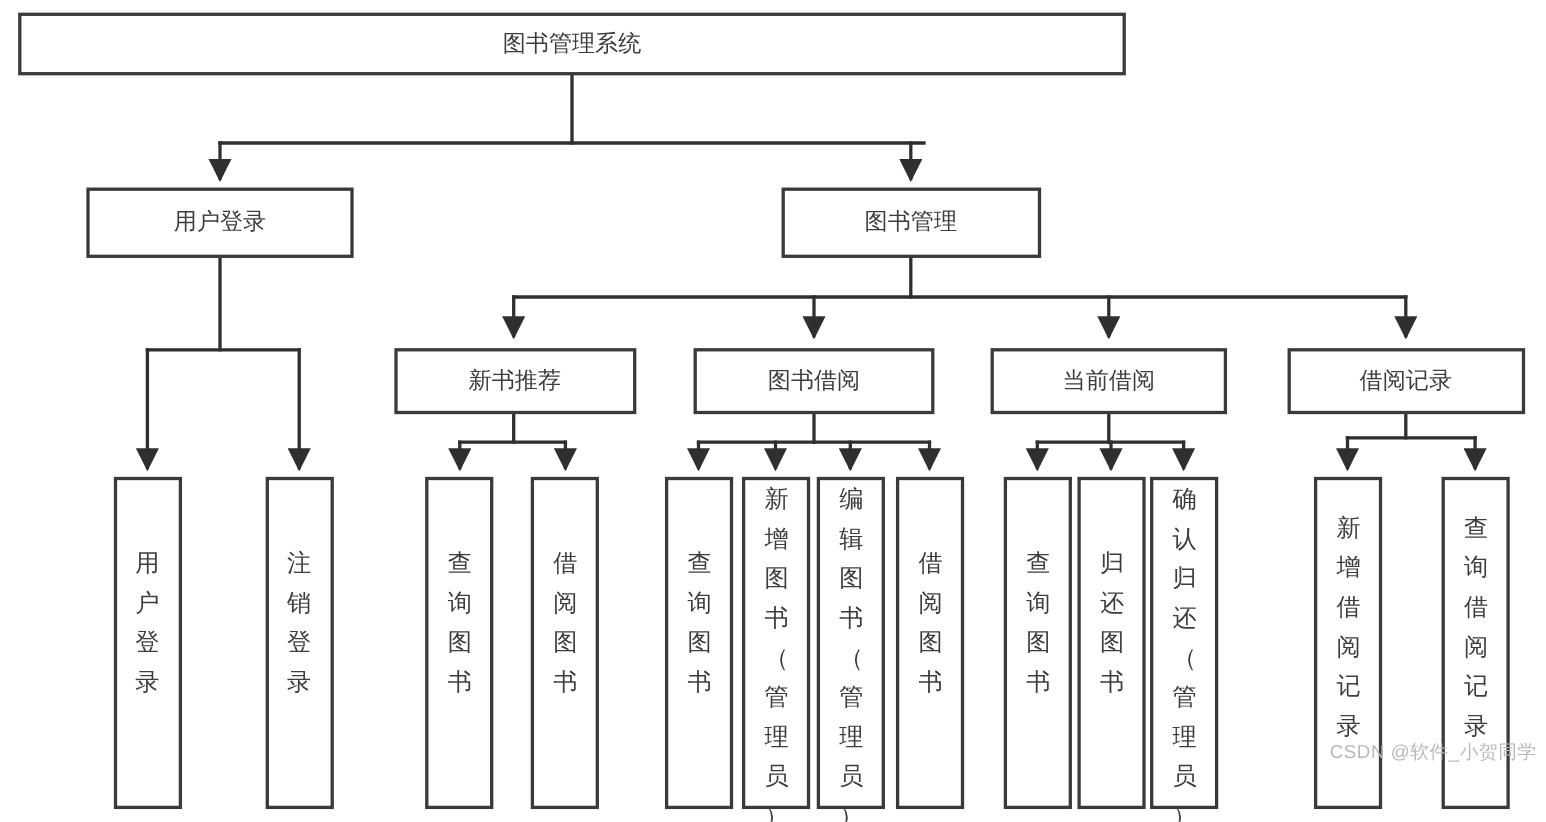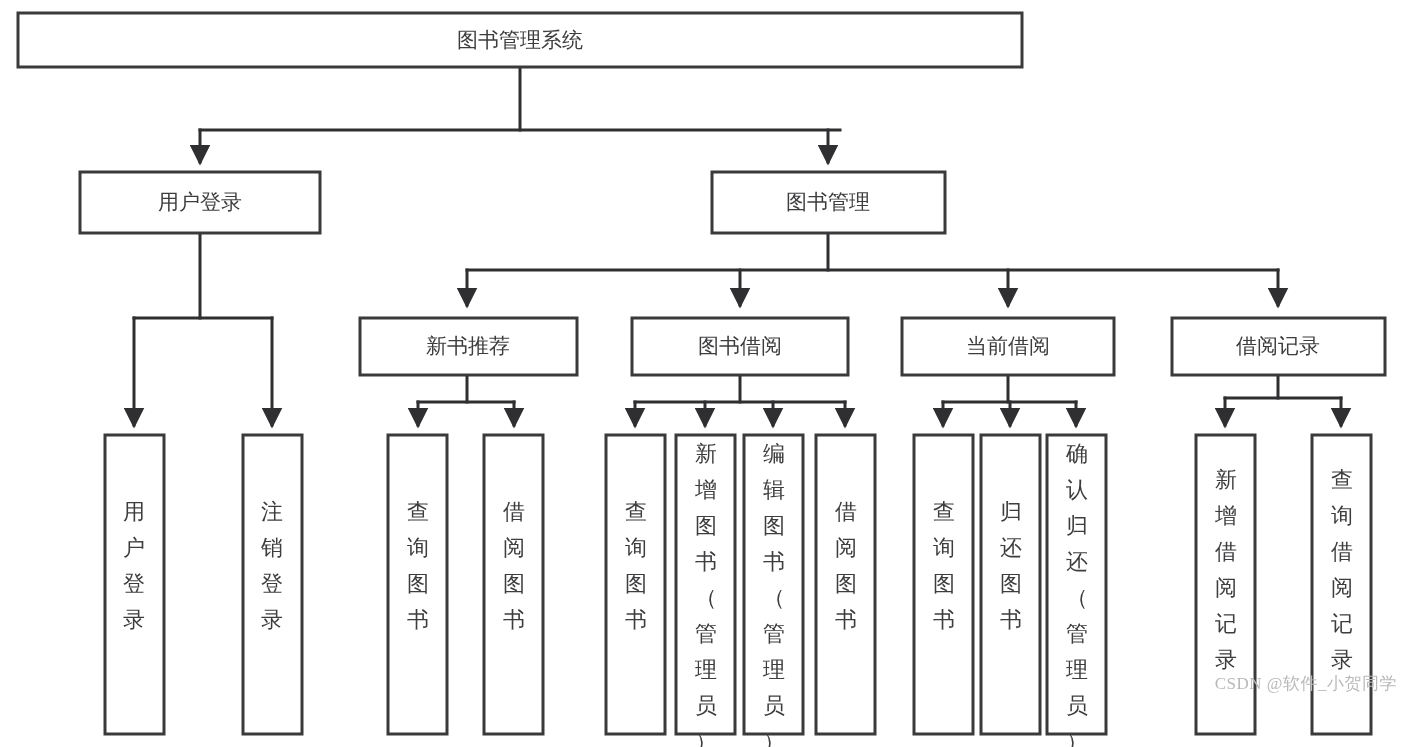--- a/index.html
+++ b/index.html
@@ -50,21 +50,21 @@
   .node-label-v {
     font-family: "Liberation Sans", "DejaVu Sans", sans-serif;
     font-size: 22px;
     fill: #3d3d3f;
     text-anchor: middle;
   }
   .watermark {
     position: absolute;
     right: 8px;
     bottom: 4px;
-    font-family: Liberation Serif, serif;
+    font-family: Liberation Sans, sans-serif;
     font-size: 17px;
     color: #b9b9bb;
     letter-spacing: 0.5px;
     white-space: nowrap;
     user-select: none;
   }
 </style>
 </head>
 <body>
 

